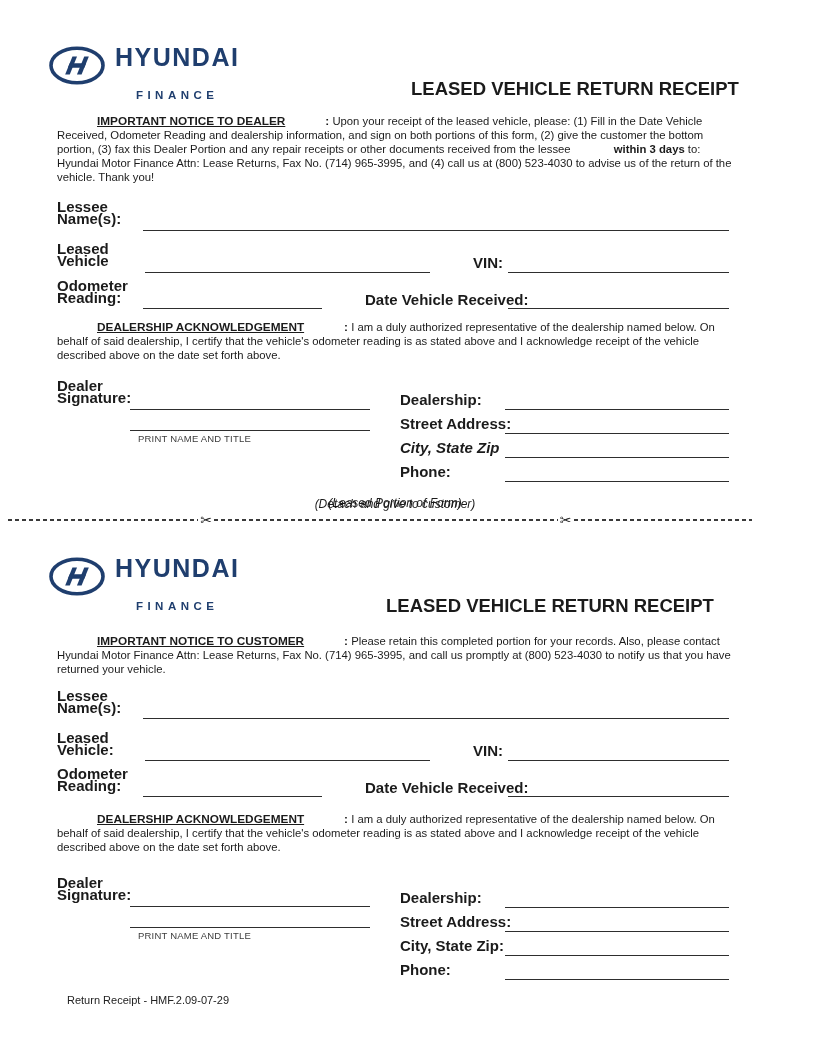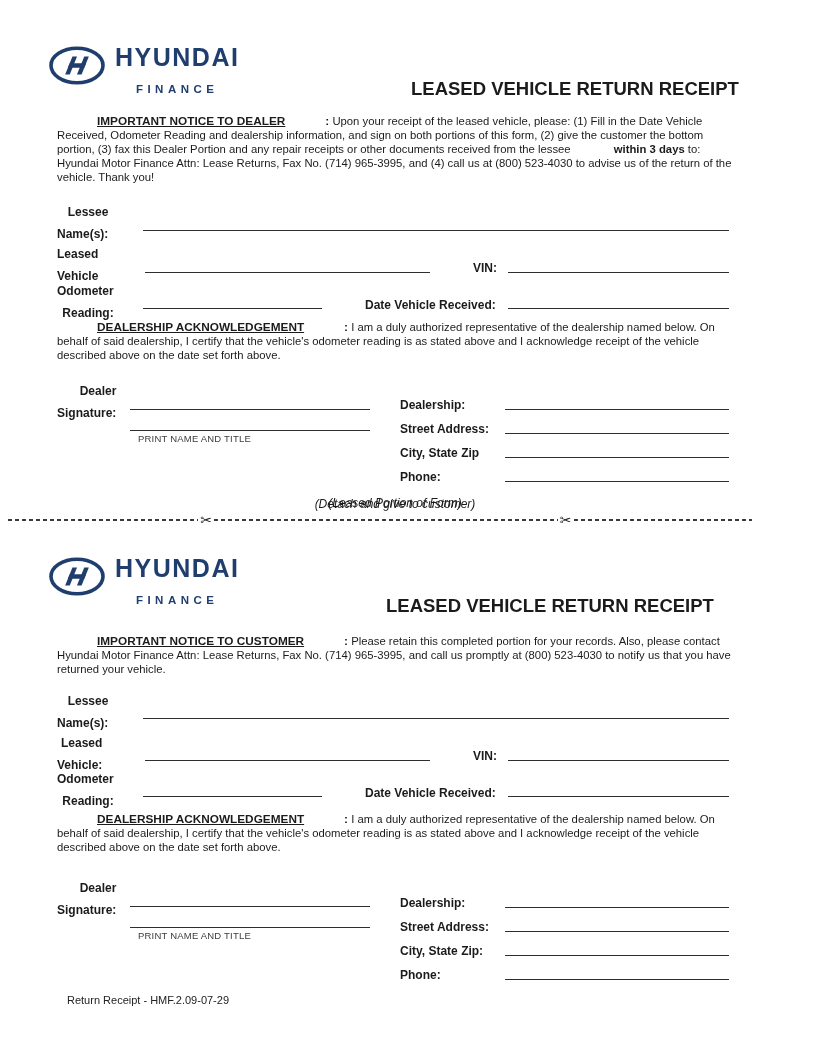--- a/index.html
+++ b/index.html
@@ -8,30 +8,30 @@
     font-family:"Liberation Sans",sans-serif;color:#1b1b1b;overflow:hidden;
   }
   .abs{position:absolute;}
   section.portion{position:absolute;left:0;top:0;width:816px;height:1056px;pointer-events:none;}
   section.portion *{pointer-events:auto;}
 
   
   .logo{display:flex;align-items:flex-start;gap:9px;}
   .logo-text{display:flex;flex-direction:column;align-items:center;}
   .wordmark{font-weight:bold;font-size:25px;line-height:24px;letter-spacing:1.5px;color:var(--navy,#1f3e6e);}
-  .finance{font-weight:bold;font-size:11.5px;line-height:12px;letter-spacing:4.5px;color:var(--navy,#1f3e6e);margin-top:14px;}
+  .finance{font-weight:bold;font-size:11.5px;line-height:12px;letter-spacing:4.5px;color:var(--navy,#1f3e6e);margin-top:20px;}
 
   .title{margin:14px;font-size:18.5px;line-height:22px;font-weight:bold;white-space:nowrap;}
 
   .notice{margin:0;font-size:11.3px;line-height:14.1px;width:680px;}
   .b{font-weight:bold;margin-left:40px;}
   .u{text-decoration:underline;}
   .hd{font-size:11.8px;}
 
-  .flabel{font-weight:bold;font-size:12px;line-height:22px;white-space:pre-line;text-align:right;}
+  .flabel{font-weight:bold;font-size:15px;line-height:12px;white-space:pre-line;}
   .wline{height:0;border-bottom:1.5px solid #2e2e2e;}
   .caption{font-size:9.5px;line-height:11px;color:#3c3c3c;letter-spacing:0.2px;}
 
   .cut-caption{font-style:italic;font-size:12px;line-height:14px;text-align:center;}
   .dash-row{display:flex;align-items:center;height:16px;}
   .dash{height:2px;background:repeating-linear-gradient(90deg,#3a3a3a 0 4px,transparent 4px 7px);}
   .scissors{font-size:14px;line-height:14px;color:#222;padding:0 2px;transform:rotate(0deg);}
 
   .footer{font-size:11px;line-height:13px;color:#222;padding-left:10px;}
 </style>
@@ -82,21 +82,21 @@
     <div class="abs flabel" style="left:57px;top:380px;">Dealer
 Signature:</div>
     <div class="abs wline" style="left:130px;top:409px;width:240px;"></div>
     <div class="abs wline" style="left:130px;top:430px;width:240px;"></div>
     <div class="abs caption" style="left:138px;top:433px;">PRINT NAME AND TITLE</div>
 
     <div class="abs flabel" style="left:400px;top:394px;">Dealership:</div>
     <div class="abs wline" style="left:505px;top:409px;width:224px;"></div>
     <div class="abs flabel" style="left:400px;top:418px;">Street Address:</div>
     <div class="abs wline" style="left:505px;top:433px;width:224px;"></div>
-    <div class="abs flabel" style="left:400px;top:442px;">City, State Zip</div>
+    <div class="abs flabel" style="left:400px;top:442px;font-style:italic;">City, State Zip</div>
     <div class="abs wline" style="left:505px;top:457px;width:224px;"></div>
     <div class="abs flabel" style="left:400px;top:466px;">Phone:</div>
     <div class="abs wline" style="left:505px;top:481px;width:224px;"></div>
   </section>
 
   <div class="abs cut-caption" style="left:0;top:496px;width:790px;">(Leased Portion of Form)</div>
   <div class="abs dash-row" style="left:8px;top:512px;width:780px;">
     <div class="dash" style="flex:188 188 0;"></div>
     <span class="scissors">✂</span>
     <div class="dash" style="flex:340 340 0;"></div>

